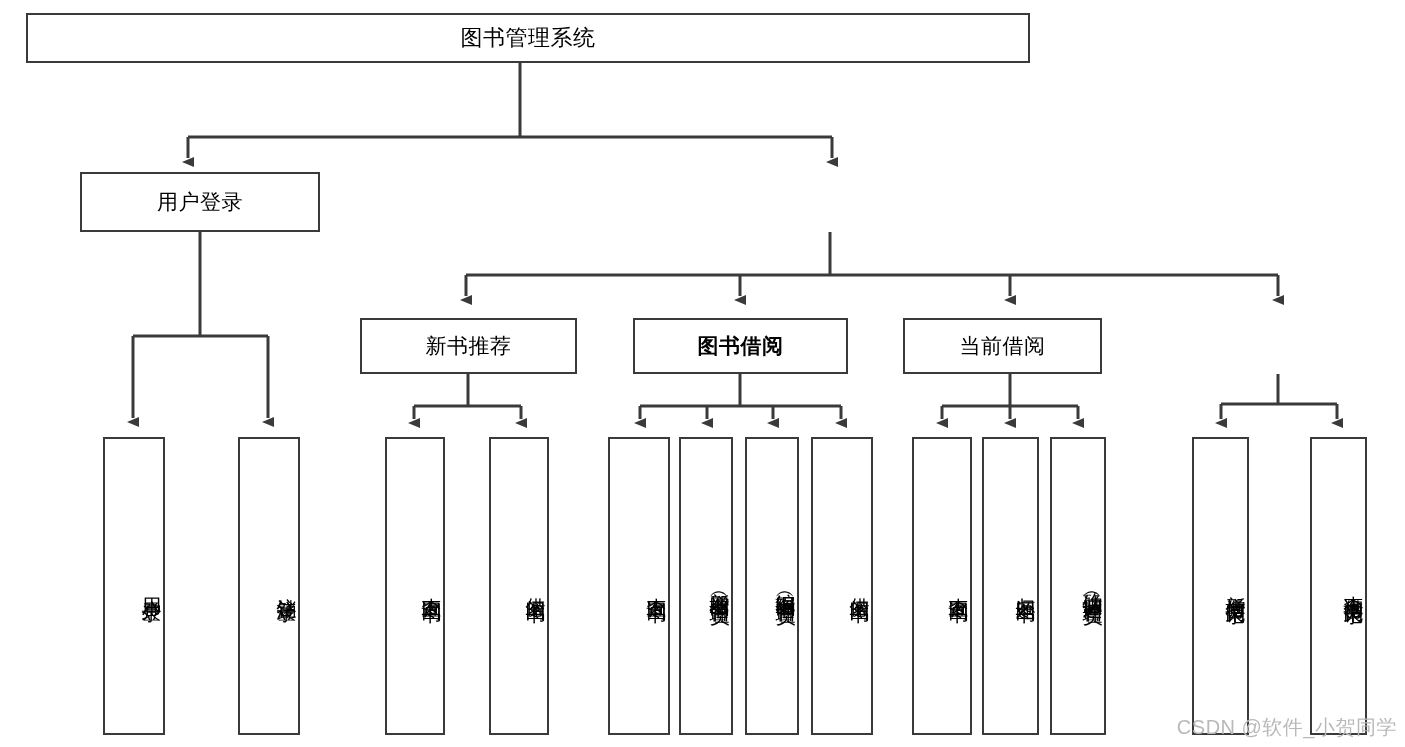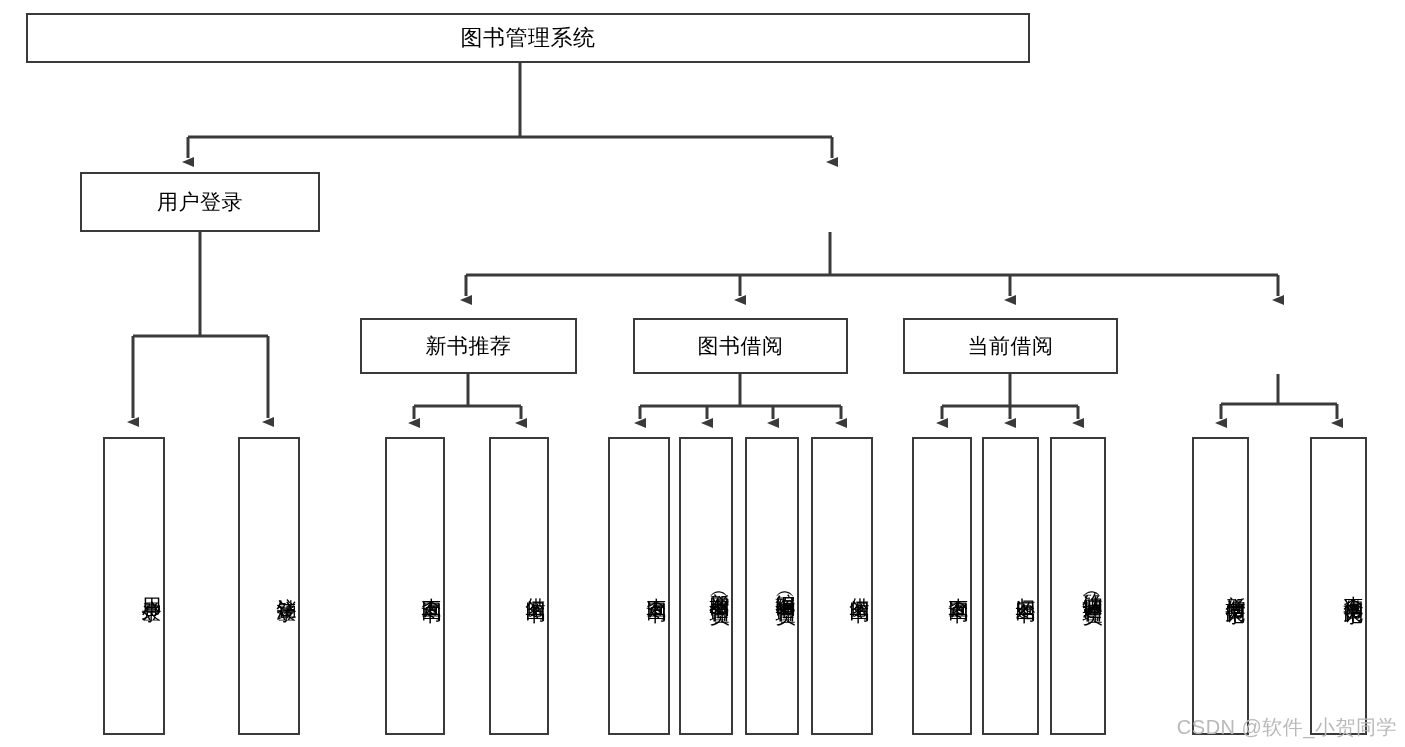--- a/index.html
+++ b/index.html
@@ -126,24 +126,24 @@
     <span>图书管理系统</span>
   </div>
 
   <div class="node horiz" style="left:80px; top:172px; width:240px; height:60px;">
     <span>用户登录</span>
   </div>
 
   <div class="node horiz" style="left:360px; top:318px; width:217px; height:56px;">
     <span>新书推荐</span>
   </div>
-  <div class="node horiz" style="left:633px; top:318px; width:215px; height:56px;">
+  <div class="node horiz" style="left:633px; top:318px; width:215px; height:56px;font-weight:bold;">
     <span>图书借阅</span>
   </div>
-  <div class="node horiz" style="left:903px; top:318px; width:215px; height:56px;">
+  <div class="node horiz" style="left:903px; top:318px; width:199px; height:56px;">
     <span>当前借阅</span>
   </div>
 
   <div class="node vert" style="left:103px; top:437px; width:62px; height:298px;">
     <span>用户登录</span>
   </div>
   <div class="node vert" style="left:238px; top:437px; width:62px; height:298px;">
     <span>注销登录</span>
   </div>
 

